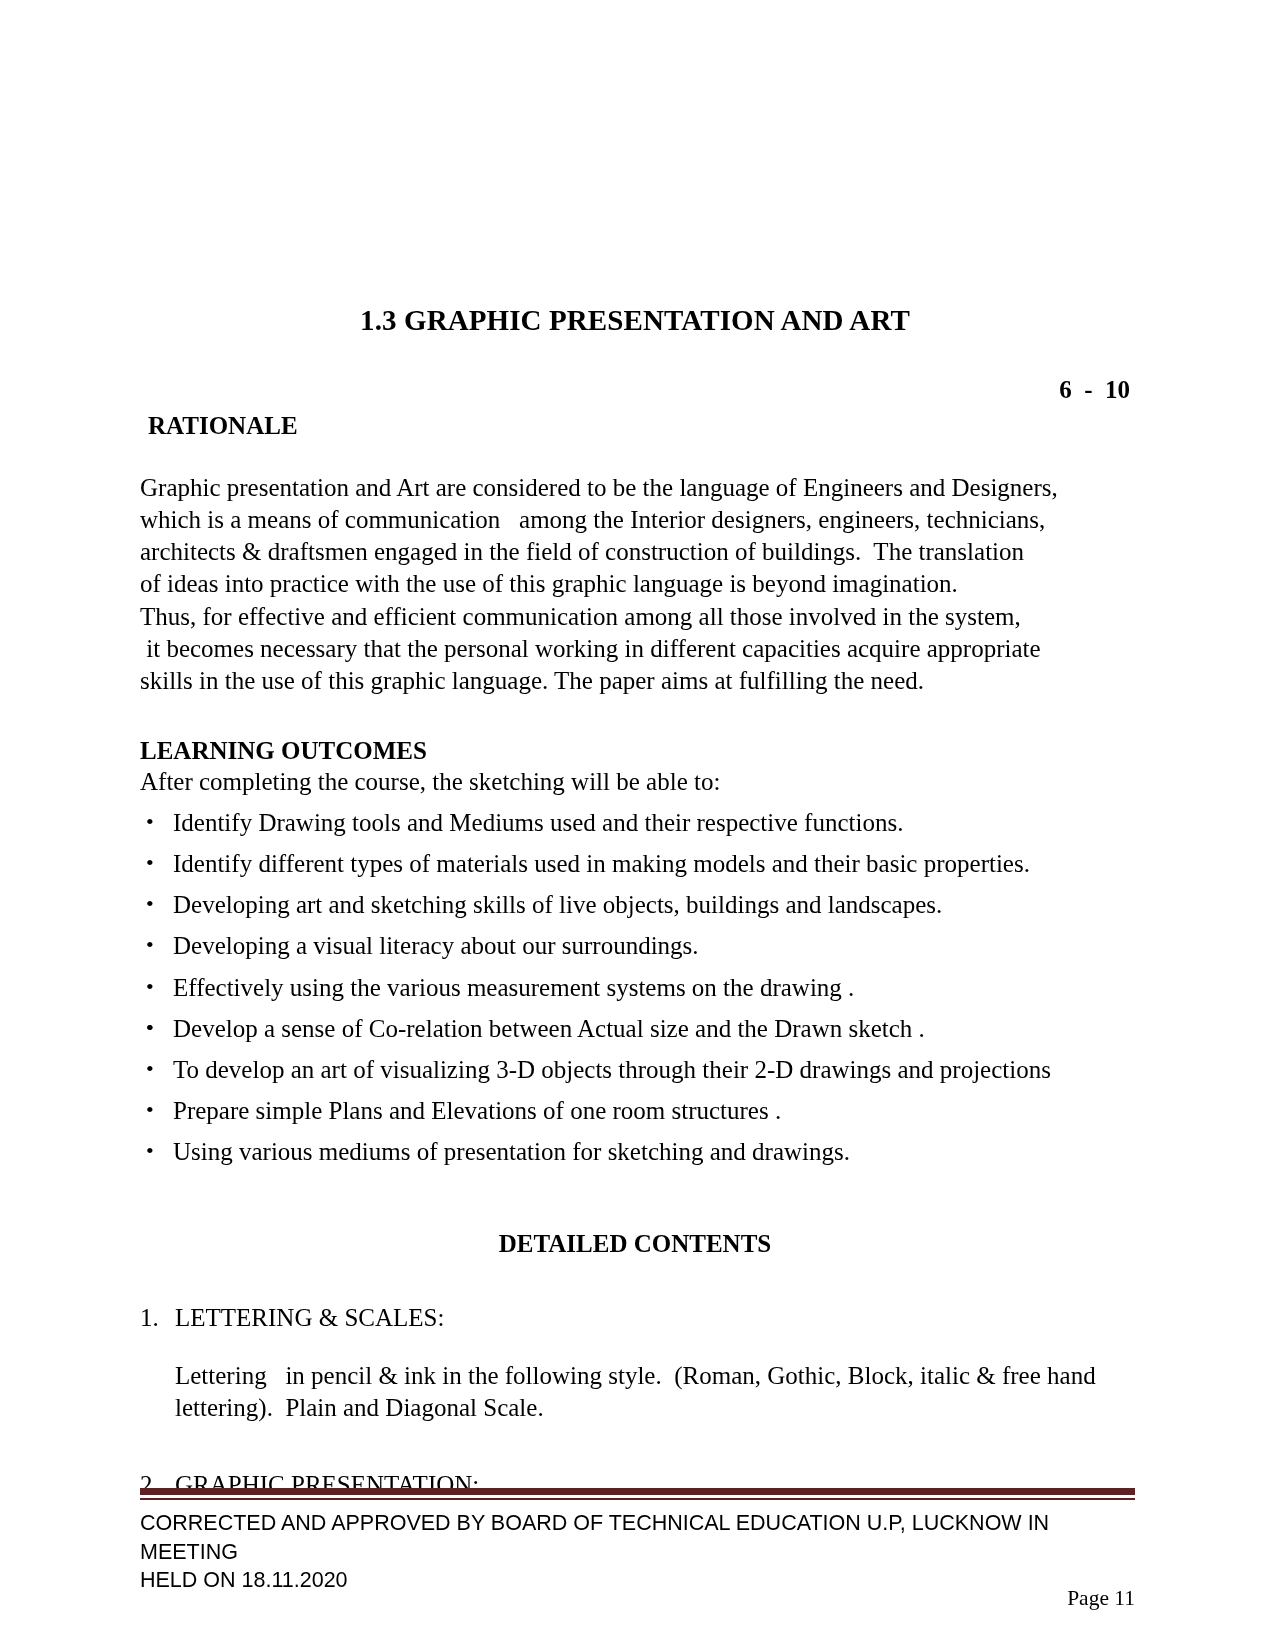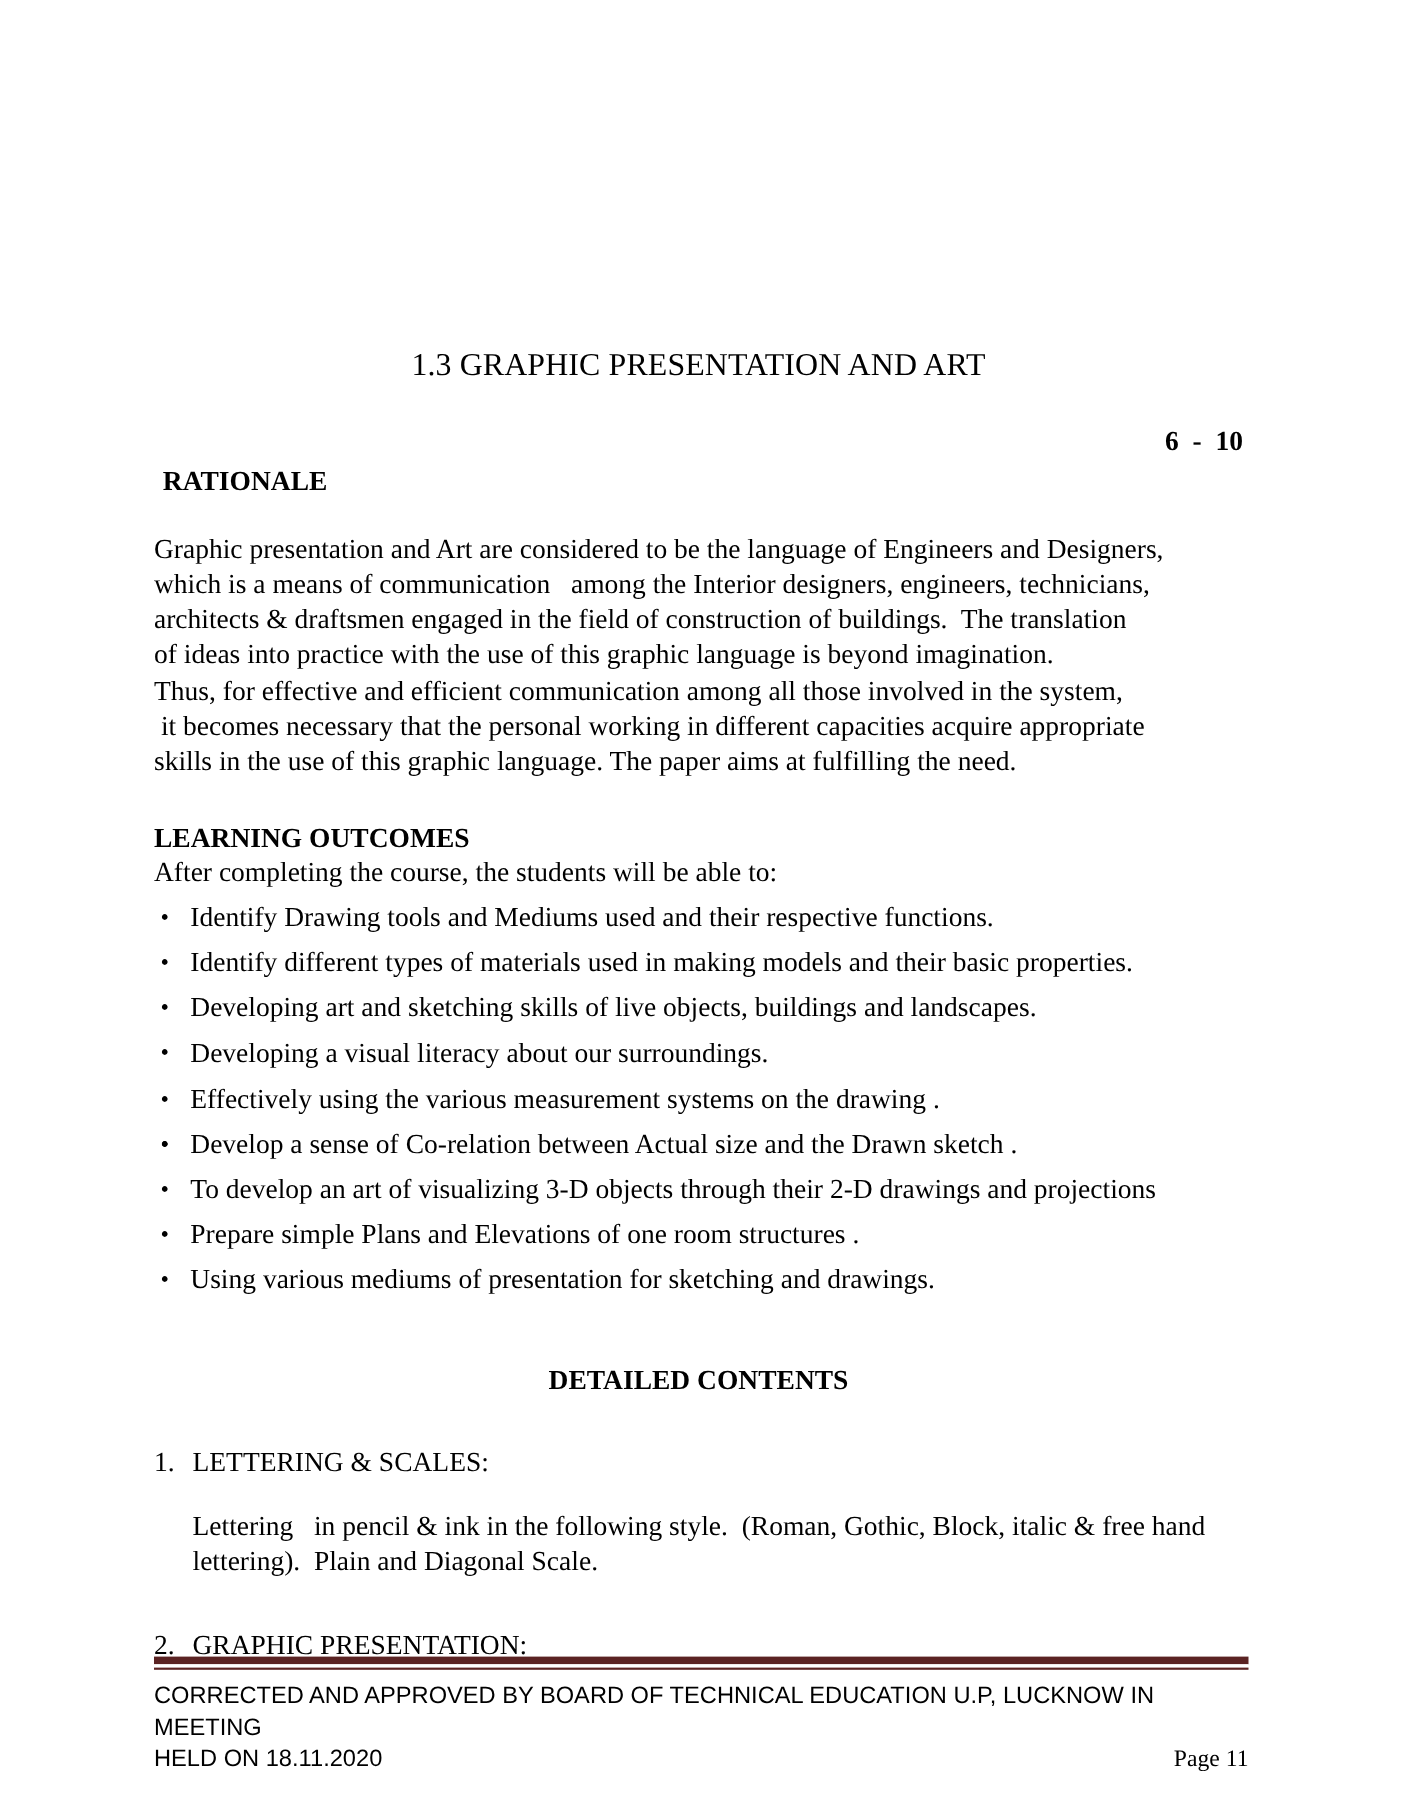--- a/index.html
+++ b/index.html
@@ -23,25 +23,25 @@
     position: absolute;
     left: 0;
     top: 0;
     width: 1275px;
     padding: 0 145px 0 140px;
     box-sizing: border-box;
   }
 
   
   .doc-title {
-    margin: 16px;
+    margin: 4px;
     padding-top: 300px;
     text-align: center;
     font-size: 29px;
-    font-weight: normal;
+    font-weight: bold;
     letter-spacing: 0.1px;
   }
 
   
   .ltp-block {
     margin-top: 37px;
     text-align: right;
     font-weight: bold;
     font-size: 25px;
     line-height: 1.28;
@@ -156,21 +156,21 @@
   .footer-rule-thin {
     height: 2px;
     background: #5B2323;
   }
   .footer-text {
     margin-top: 9px;
     font-size: 21.5px;
     line-height: 1.33;
     font-family: "Liberation Sans", "DejaVu Sans", sans-serif;
     position: relative;
-    padding-bottom: 38px;
+    padding-bottom: 56px;
   }
   .footer-line1 { display: block; }
   .footer-line2 { display: block; }
   .footer-page {
     position: absolute;
     right: 0;
     bottom: 38px;
     font-size: 21.5px;
     font-family: "Liberation Serif", "DejaVu Serif", serif;
     text-align: center;
@@ -194,21 +194,21 @@
     <div class="para rationale-para">Graphic presentation and Art are considered to be the language of Engineers and Designers,
 which is a means of communication   among the Interior designers, engineers, technicians,
 architects &amp; draftsmen engaged in the field of construction of buildings.  The translation
 of ideas into practice with the use of this graphic language is beyond imagination.
 Thus, for effective and efficient communication among all those involved in the system,
  it becomes necessary that the personal working in different capacities acquire appropriate
 skills in the use of this graphic language. The paper aims at fulfilling the need.</div>
 
     <div class="section-heading lo-heading">LEARNING OUTCOMES</div>
 
-    <div class="lo-intro">After completing the course, the students will be able to:</div>
+    <div class="lo-intro">After completing the course, the sketching will be able to:</div>
 
     <ul class="bullet-list" id="bullet-list">
         <li class="bullet-item"><span class="bullet-dot">•</span><span>Identify Drawing tools and Mediums used and their respective functions.</span></li>
         <li class="bullet-item"><span class="bullet-dot">•</span><span>Identify different types of materials used in making models and their basic properties.</span></li>
         <li class="bullet-item"><span class="bullet-dot">•</span><span>Developing art and sketching skills of live objects, buildings and landscapes.</span></li>
         <li class="bullet-item"><span class="bullet-dot">•</span><span>Developing a visual literacy about our surroundings.</span></li>
         <li class="bullet-item"><span class="bullet-dot">•</span><span>Effectively using the various measurement systems on the drawing .</span></li>
         <li class="bullet-item"><span class="bullet-dot">•</span></li>
         <li class="bullet-item"><span class="bullet-dot">•</span><span>Develop a sense of Co-relation between Actual size and the Drawn sketch .</span></li>
         <li class="bullet-item"><span class="bullet-dot">•</span><span>To develop an art of visualizing 3-D objects through their 2-D drawings and projections</span></li>

